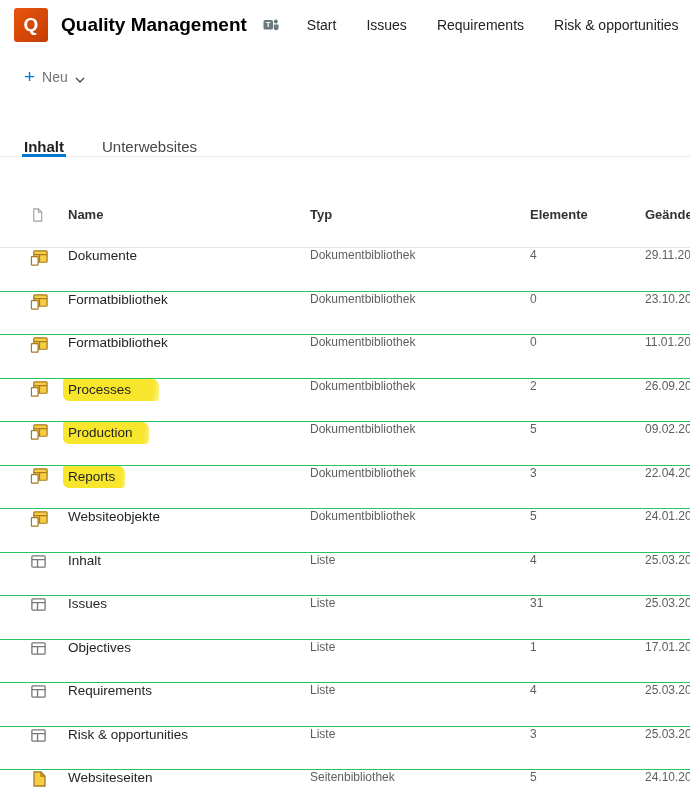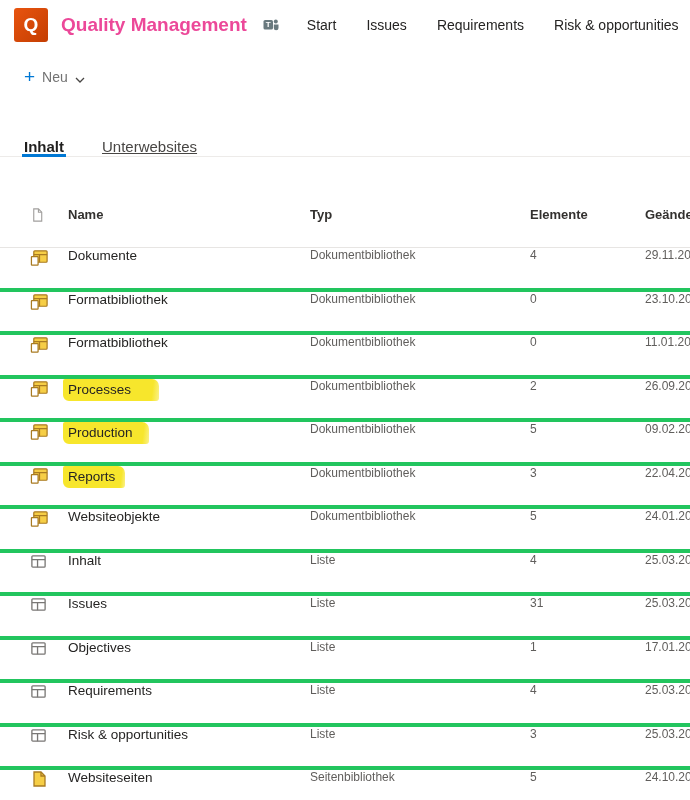--- a/index.html
+++ b/index.html
@@ -18,51 +18,51 @@
   }
   .logo {
     width: 34px; height: 34px; border-radius: 3px;
     background: linear-gradient(135deg, #e8540f, #c43e02);
     color: #fff; font-weight: bold; font-size: 19px;
     display: flex; align-items: center; justify-content: center;
     flex: 0 0 auto; cursor: pointer;
   }
   .site-title {
     margin-left: 13px; font-size: 19px; font-weight: bold;
-    color: #ec4899; white-space: nowrap; cursor: pointer;
+    color: #000000; white-space: nowrap; cursor: pointer;
   }
   .teams-icon { margin-left: 16px; margin-top: 2px; cursor: pointer; flex: 0 0 auto; }
   .top-nav { display: flex; gap: 30px; margin-left: 28px; white-space: nowrap; justify-content: center; }
   .top-nav .nav-item { font-size: 14px; color: #252423; cursor: pointer; }
 
   
   .command-bar { padding: 14px 0 0 24px; height: 40px; display: flex; align-items: center; }
   .new-button { display: inline-flex; align-items: center; gap: 7px; cursor: pointer; }
   .plus-icon { color: var(--accent, #0078d4); font-size: 19px; font-weight: 400; line-height: 1; margin-top: -2px; }
   .new-label { font-size: 14px; color: #737373; }
   .chevron { margin-top: 2px; }
 
   
   .tabs {
     display: flex; gap: 38px; margin-top: 48px; padding-left: 24px;
     border-bottom: 1px solid #edebe9;
   }
   .tab { padding-bottom: 1px; font-size: 15px; cursor: pointer; position: relative; }
   .tab.active { color: #201f1e; font-weight: bold; }
-  .tab.inactive { color: #484644; text-decoration: underline; }
+  .tab.inactive { color: #484644; }
   .tab.active::after {
     content: ""; position: absolute; left: -2px; right: -2px; bottom: -1px;
     height: 3px; background: var(--accent, #0078d4);
   }
 
   
   .table { margin-top: 50px; }
   .thead, .row { display: flex; align-items: flex-start; padding-left: 30px; }
   .thead { height: 41px; border-bottom: 1px solid #e7e5e3; }
-  .row { height: 43.5px; border-bottom: 4px solid #22c55e; cursor: pointer; }
+  .row { height: 43.5px; border-bottom: 1px solid #22c55e; cursor: pointer; }
 
   .c-icon { width: 38px; flex: 0 0 auto; display: flex; align-items: center; }
   .c-name { width: 242px; flex: 0 0 auto; font-size: 13.5px; color: #252423; }
   .c-type { width: 220px; flex: 0 0 auto; font-size: 12px; color: #605e5c; }
   .c-items { width: 115px; flex: 0 0 auto; font-size: 12px; color: #605e5c; }
   .c-mod { width: 120px; flex: 0 0 auto; font-size: 12px; color: #605e5c; white-space: nowrap; overflow: hidden; }
 
   .thead .c-name, .thead .c-type, .thead .c-items, .thead .c-mod {
     font-size: 13px; font-weight: bold; color: #33312f; cursor: pointer;
   }

